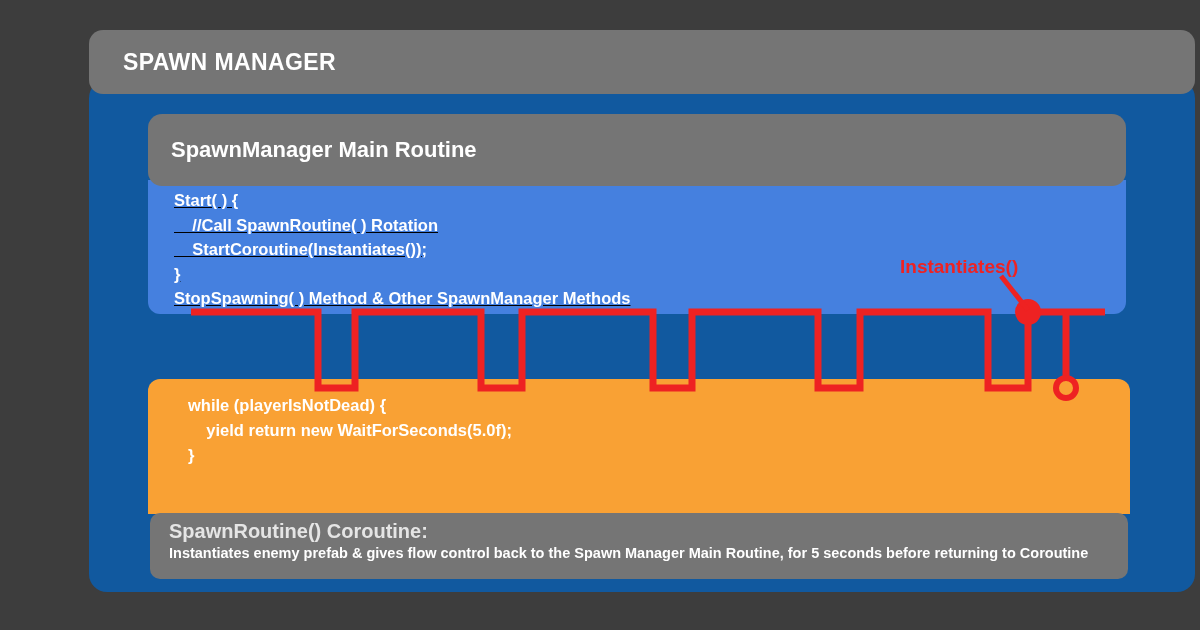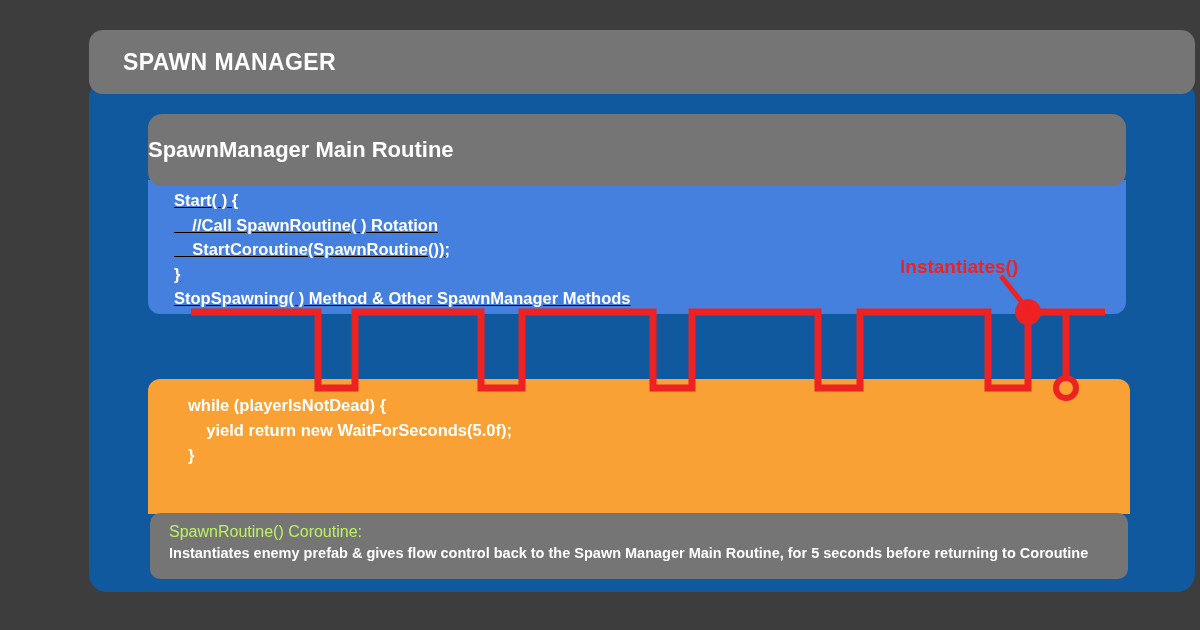--- a/index.html
+++ b/index.html
@@ -66,20 +66,21 @@
     background: #757575;
     border-radius: 14px;
     display: flex;
     align-items: center;
     z-index: 3;
   }
   .main-routine-header .mr-title {
     color: #ffffff;
     font-size: 22px;
     font-weight: bold;
+    padding-left: 23px;
   }
 
   
   .code-block-blue {
     position: absolute;
     left: 103px;
     top: 180px;
     width: 978px;
     height: 134px;
     background: #4580df;
@@ -127,23 +128,23 @@
     top: 513px;
     width: 978px;
     height: 66px;
     background: #757575;
     border-radius: 10px;
     z-index: 4;
     padding: 6px 16px 0 19px;
     box-sizing: border-box;
   }
   .caption-box .caption-title {
-    color: #bef264;
-    font-size: 16px;
-    font-weight: normal;
+    color: #e5e5e5;
+    font-size: 20px;
+    font-weight: bold;
     line-height: 25px;
   }
   .caption-box .caption-body {
     color: #ffffff;
     font-size: 14.5px;
     font-weight: bold;
     line-height: 18px;
   }
 
   
@@ -174,21 +175,21 @@
 
   <div class="outer-panel"></div>
 
   <div class="title-bar">
     <span class="title-text">SPAWN MANAGER</span>
   </div>
 
   <div class="code-block-blue">
     <div class="code-line">Start( ) {</div>
     <div class="code-line">    //Call SpawnRoutine( ) Rotation</div>
-    <div class="code-line">    StartCoroutine(SpawnRoutine());</div>
+    <div class="code-line">    StartCoroutine(Instantiates());</div>
     <div class="code-line">}</div>
     <div class="code-line">StopSpawning( ) Method &amp; Other SpawnManager Methods</div>
   </div>
 
   <div class="main-routine-header">
     <span class="mr-title">SpawnManager Main Routine</span>
   </div>
 
   <div class="code-block-orange">
     <div class="code-line">while (playerIsNotDead) {</div>

